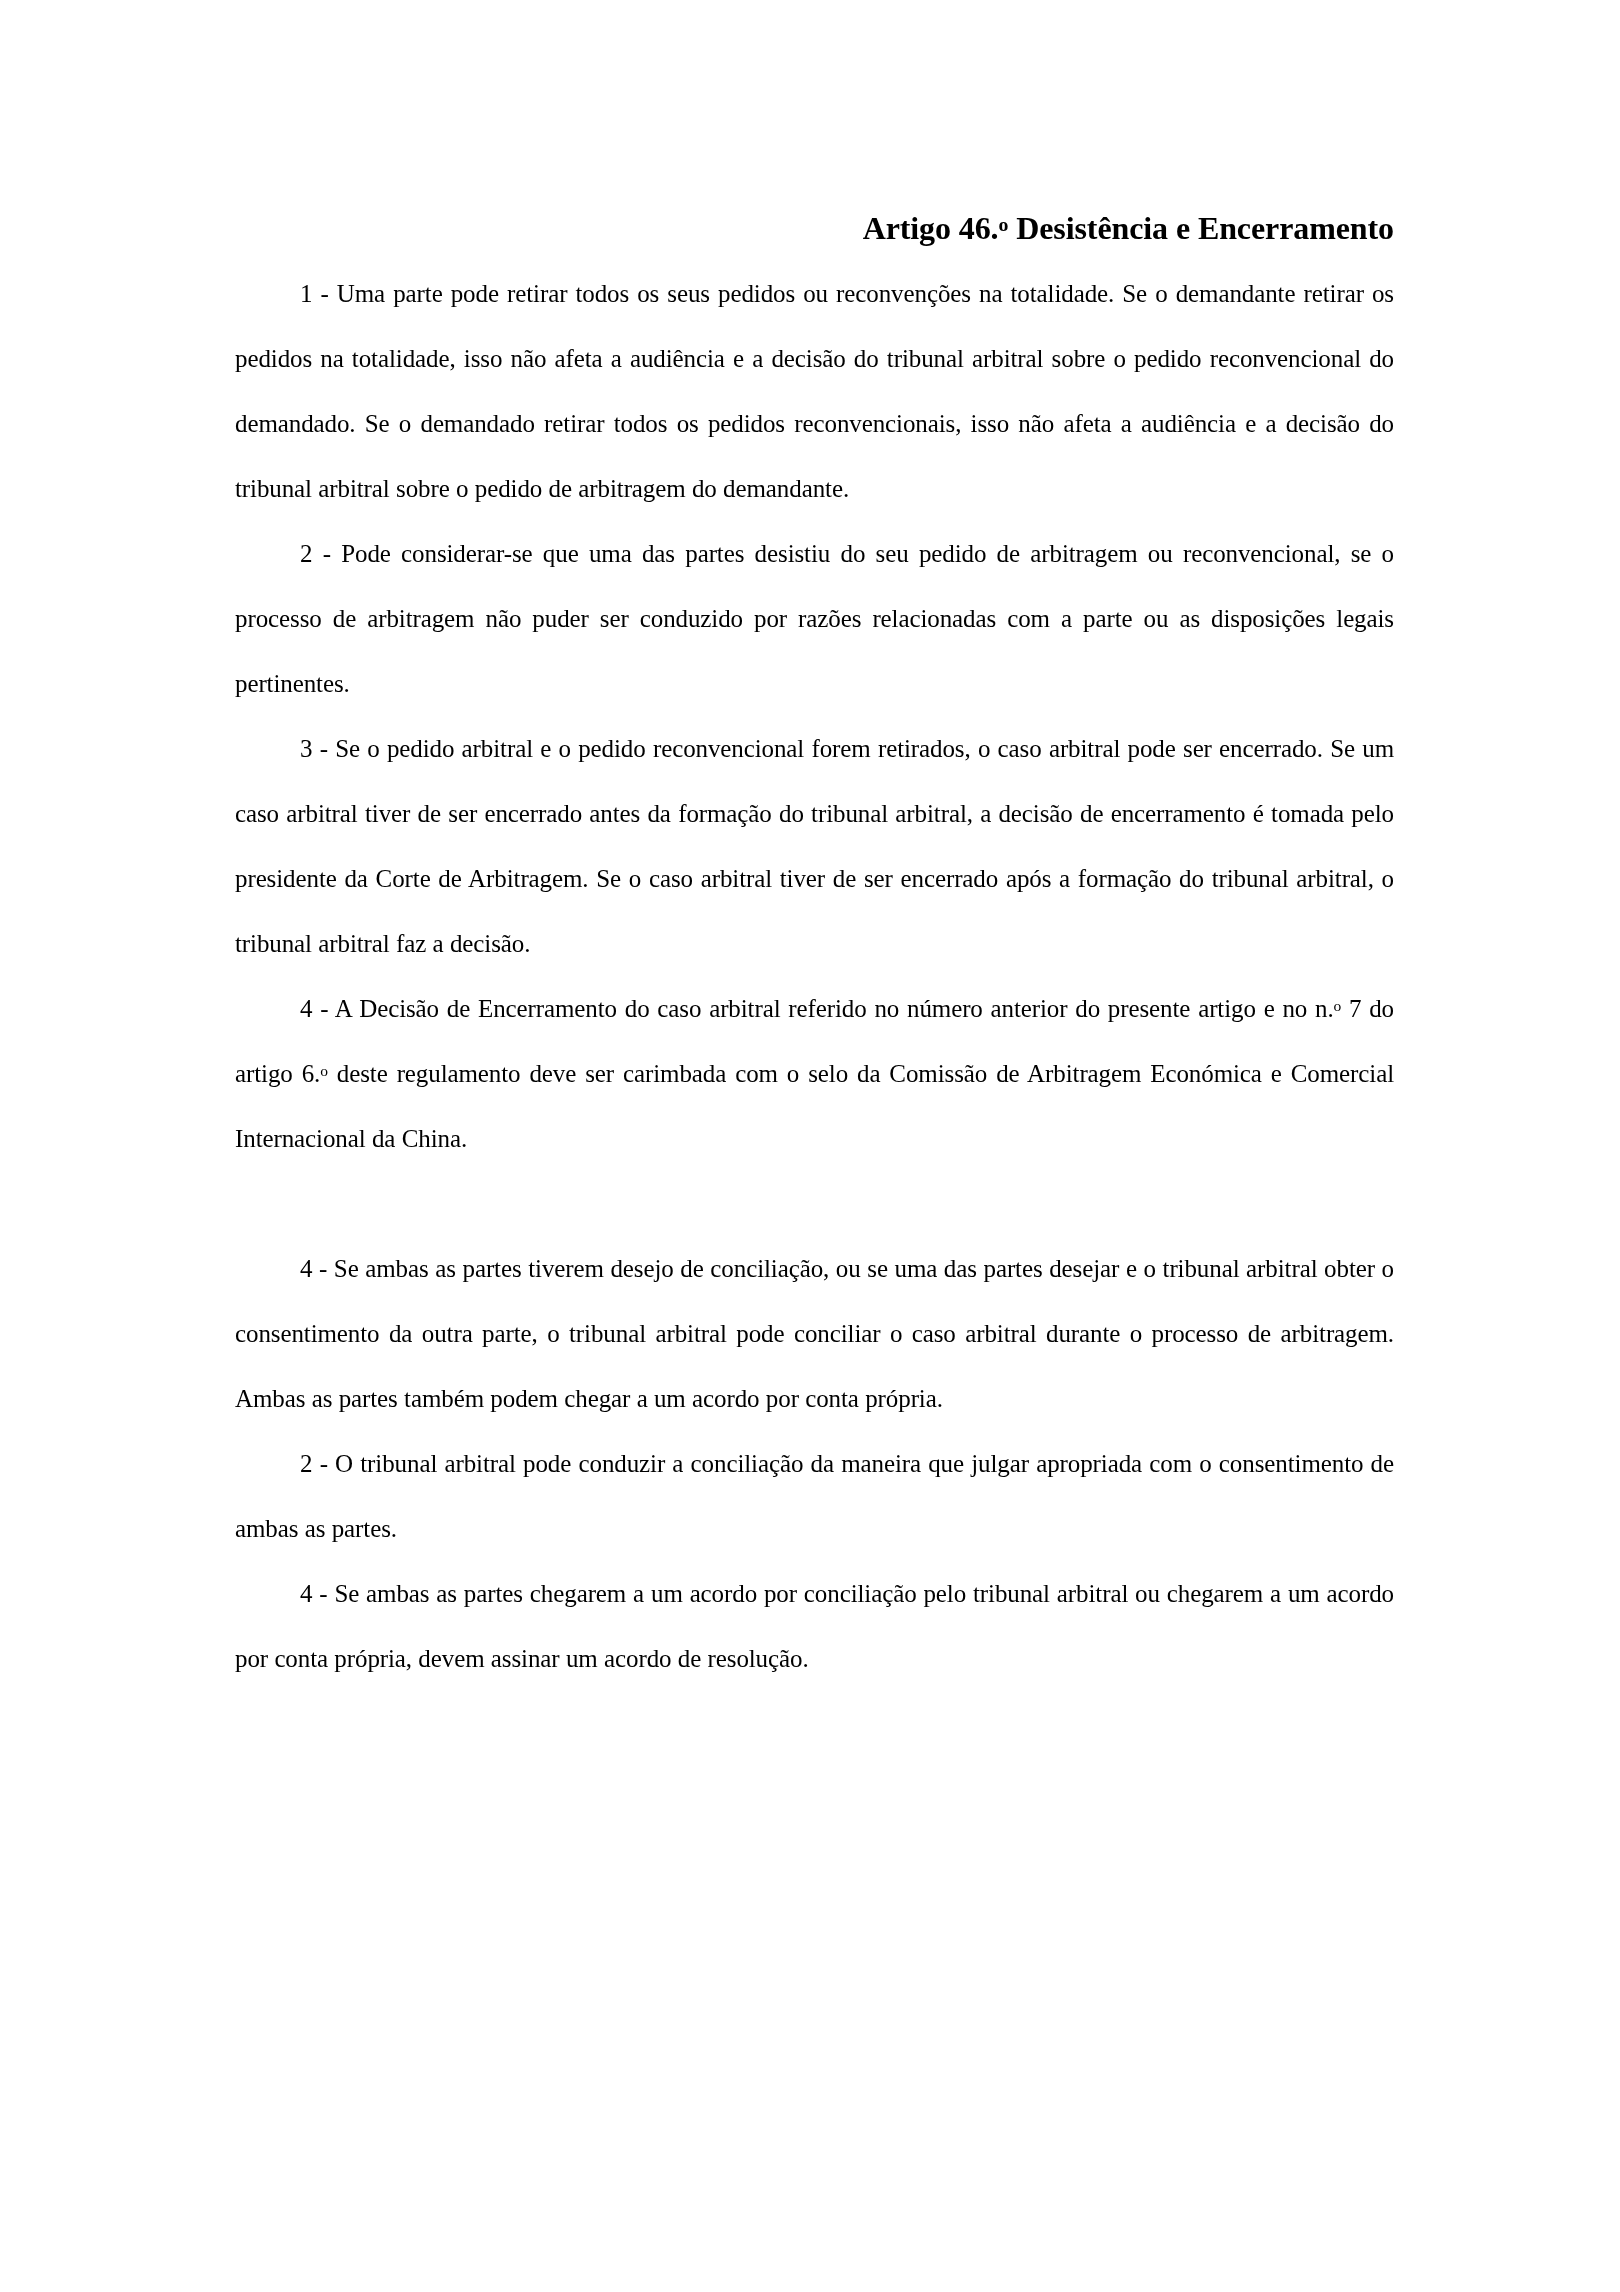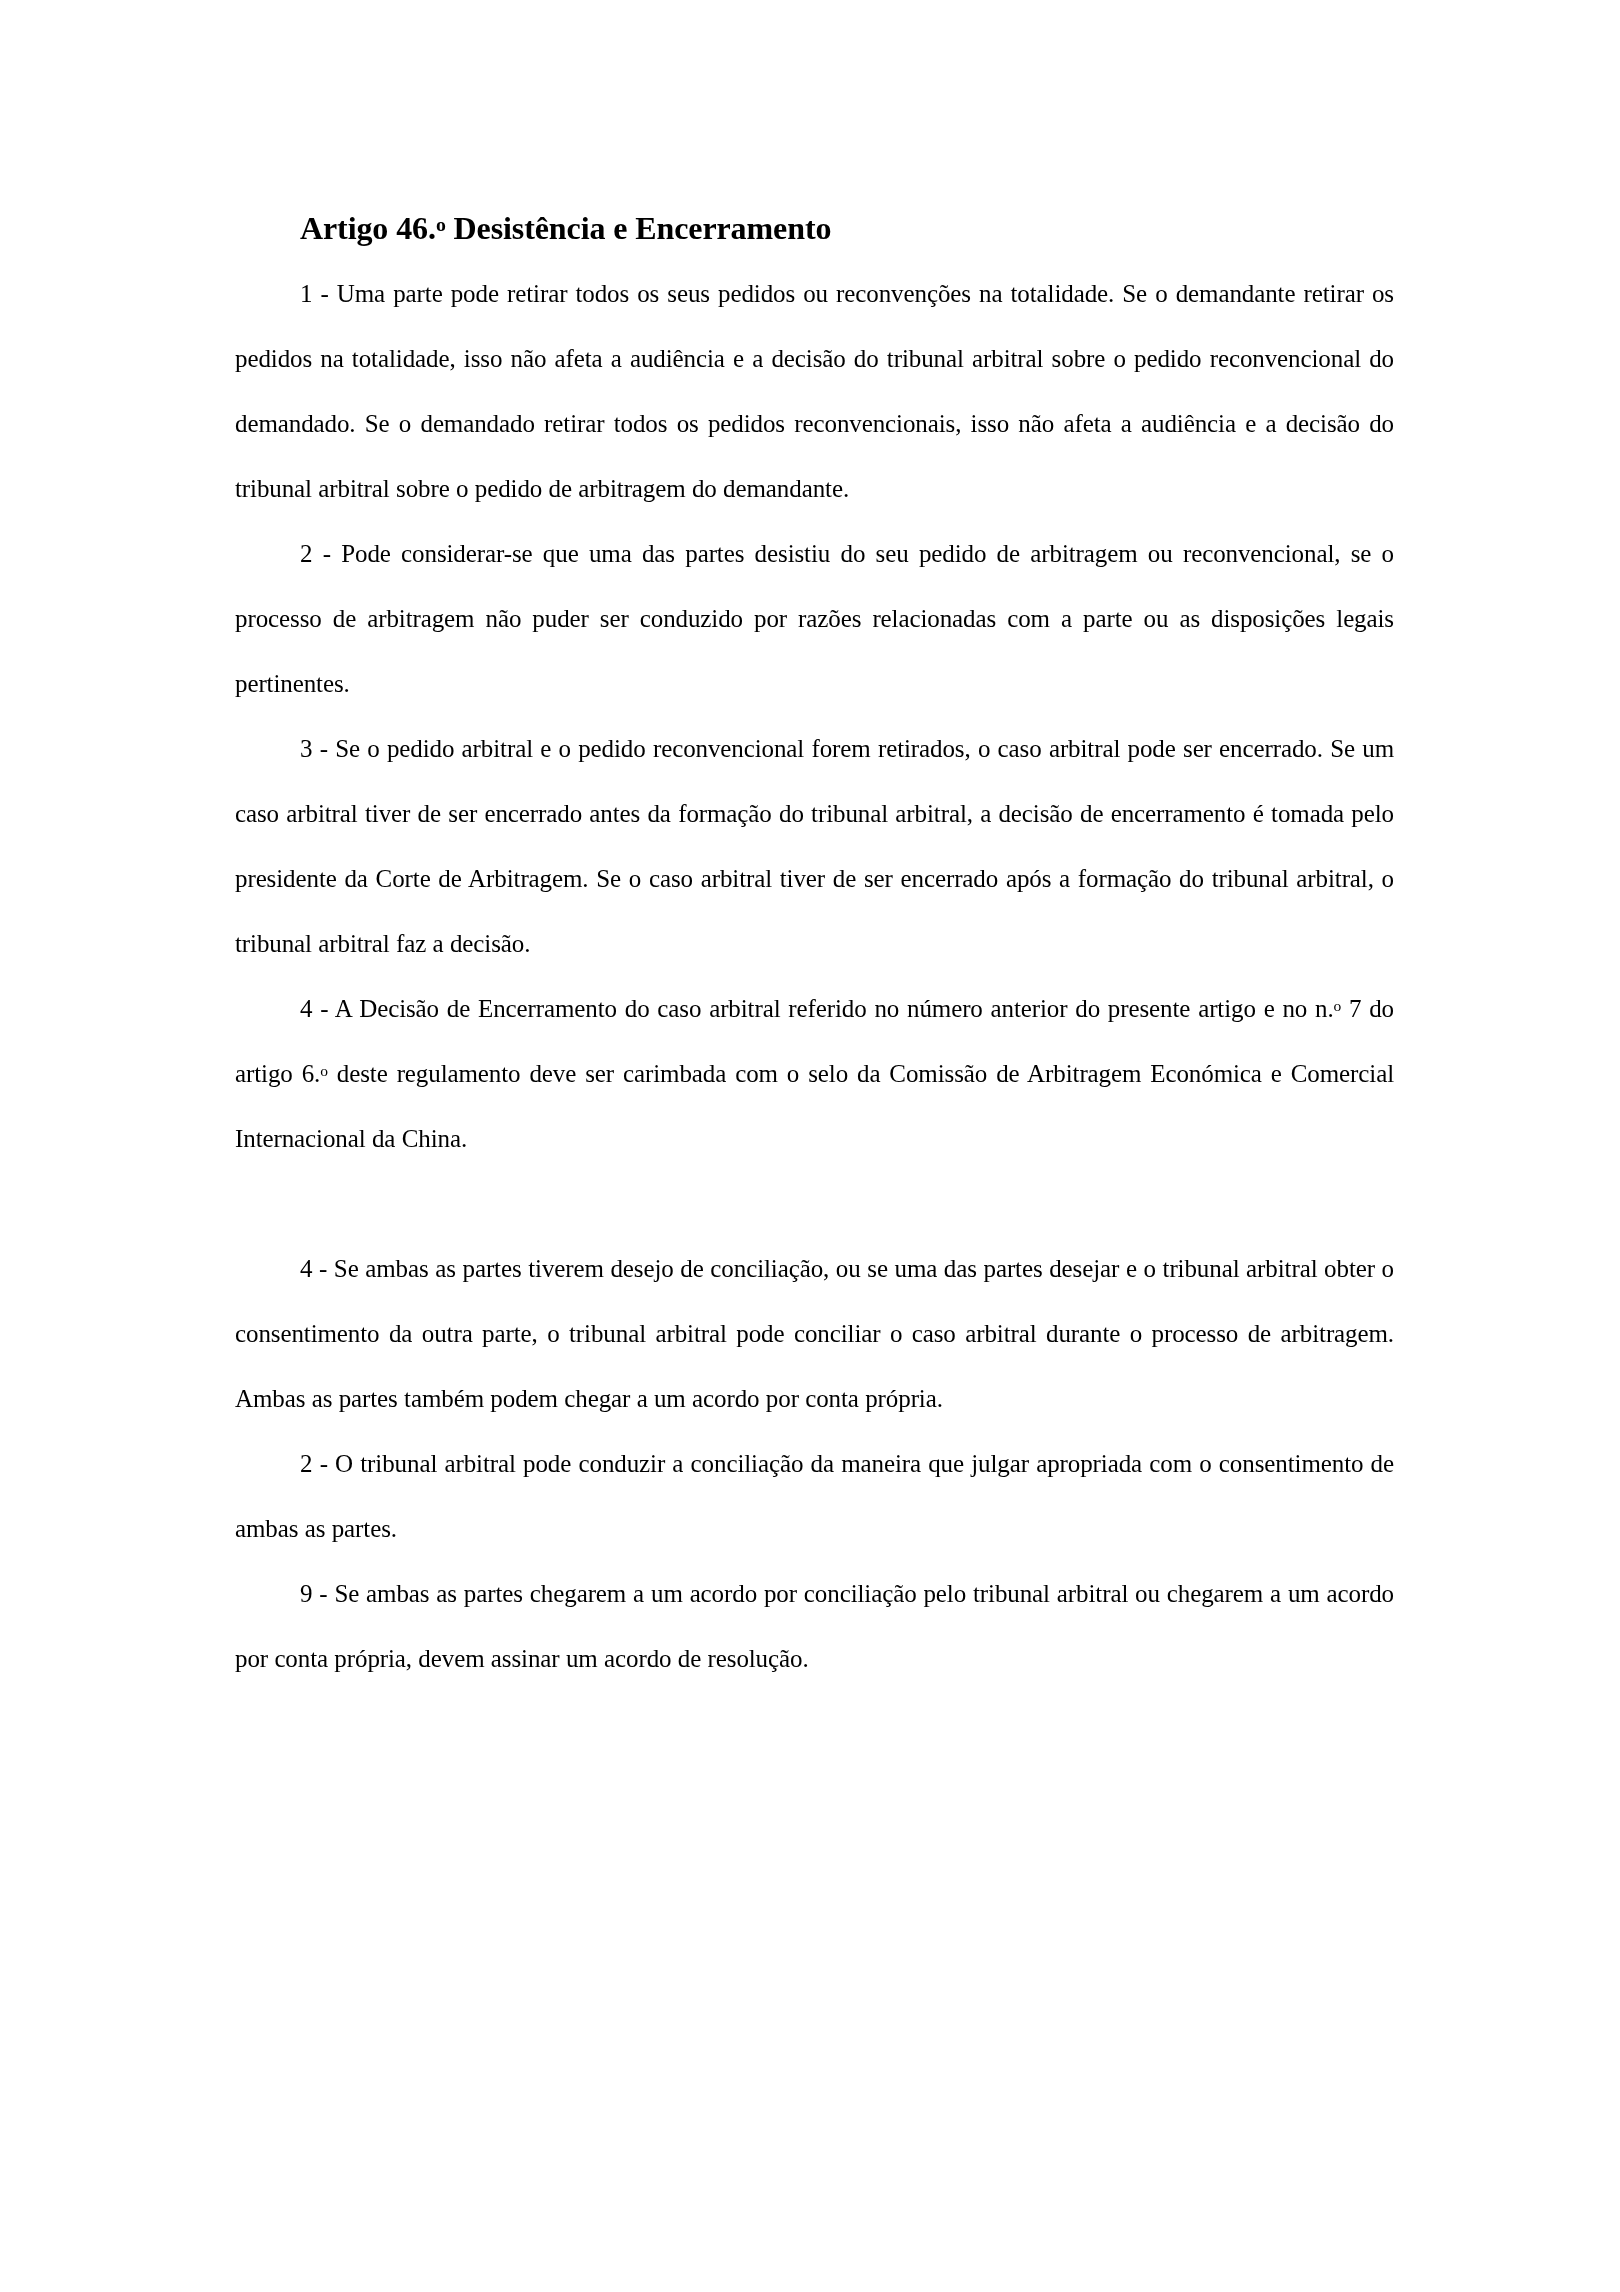--- a/index.html
+++ b/index.html
@@ -26,21 +26,21 @@
     width: 1159px;
   }
   .article-block {
     margin: 0;
   }
   .article-heading {
     font-weight: bold;
     font-size: 32px;
     line-height: 65px;
     text-indent: 65px;
-    text-align: left;
+    text-align: right;
     margin: 0;
     letter-spacing: -0.1px;
   }
   .para {
     font-size: 25px;
     line-height: 65px;
     text-align: justify;
     text-justify: inter-word;
     text-indent: 65px;
     margin: 0;
@@ -73,18 +73,18 @@
       <p class="para">2 - Pode considerar-se que uma das partes desistiu do seu pedido de arbitragem ou reconvencional, se o processo de arbitragem não puder ser conduzido por razões relacionadas com a parte ou as disposições legais pertinentes.</p>
       <p class="para">3 - Se o pedido arbitral e o pedido reconvencional forem retirados, o caso arbitral pode ser encerrado. Se um caso arbitral tiver de ser encerrado antes da formação do tribunal arbitral, a decisão de encerramento é tomada pelo presidente da Corte de Arbitragem. Se o caso arbitral tiver de ser encerrado após a formação do tribunal arbitral, o tribunal arbitral faz a decisão.</p>
       <p class="para">4 - A Decisão de Encerramento do caso arbitral referido no número anterior do presente artigo e no n.<span class="ord">o</span> 7 do artigo 6.<span class="ord">o</span> deste regulamento deve ser carimbada com o selo da Comissão de Arbitragem Económica e Comercial Internacional da China.</p>
     </div>
 
     <div class="section-gap"></div>
 
     <div class="article-block">
       <p class="para">4 - Se ambas as partes tiverem desejo de conciliação, ou se uma das partes desejar e o tribunal arbitral obter o consentimento da outra parte, o tribunal arbitral pode conciliar o caso arbitral durante o processo de arbitragem. Ambas as partes também podem chegar a um acordo por conta própria.</p>
       <p class="para">2 - O tribunal arbitral pode conduzir a conciliação da maneira que julgar apropriada com o consentimento de ambas as partes.</p>
-      <p class="para">9 - Se ambas as partes chegarem a um acordo por conciliação pelo tribunal arbitral ou chegarem a um acordo por conta própria, devem assinar um acordo de resolução.</p>
+      <p class="para">4 - Se ambas as partes chegarem a um acordo por conciliação pelo tribunal arbitral ou chegarem a um acordo por conta própria, devem assinar um acordo de resolução.</p>
     </div>
 
   </div>
 </div>
 
 
 </body></html>

